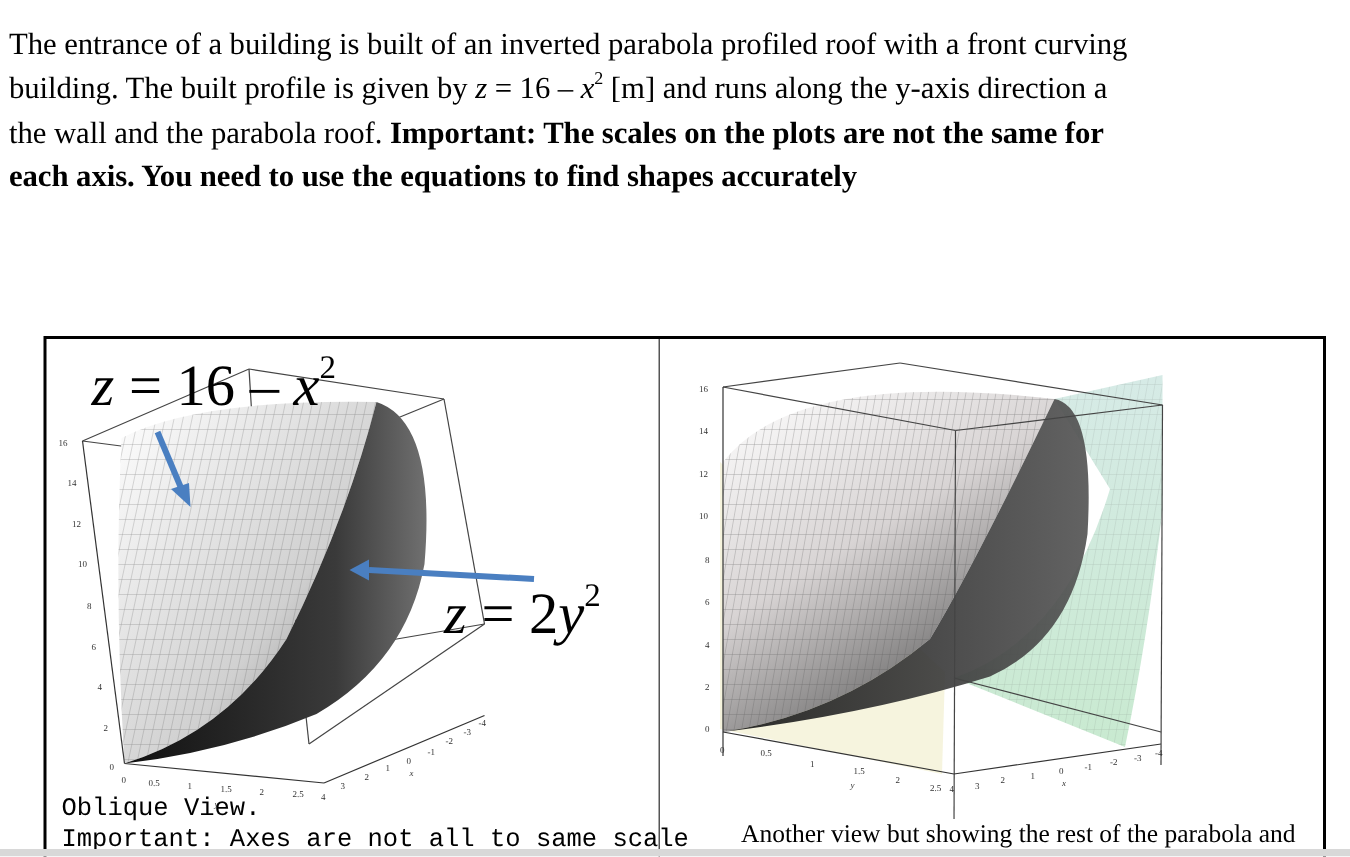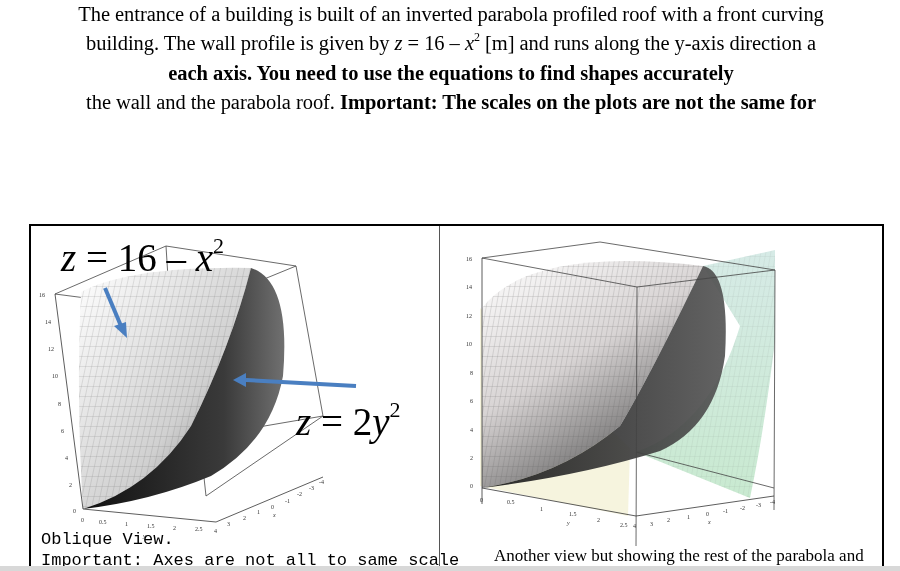--- a/index.html
+++ b/index.html
@@ -1,19 +1,19 @@
 <!DOCTYPE html>
 <html><head>
 <meta charset="utf-8">
 <style>
   html, body { margin:0; padding:0; background:#ffffff; }
   body { width:900px; height:571px; position:relative; overflow:hidden;
          font-family:"Liberation Serif","DejaVu Serif",serif; color:#000; }
-  .para { position:absolute; left:6px; top:0; width:890px;
-          font-size:20.5px; line-height:29.3px; letter-spacing:-0.05px;text-align:center; }
+  .para { position:absolute; left:6px; top:16px; width:890px;
+          font-size:20.5px; line-height:29.3px; letter-spacing:-0.05px; }
   .para .ln { display:block; white-space:nowrap; height:29.3px; }
   .bold { font-weight:bold; }
   .math { font-style:italic; }
   .mup { font-style:normal; }
   sup { font-size:12px; vertical-align:9px; line-height:0; }
   .sqrt { display:inline-block; position:relative; padding-left:10px; }
   .sqrt .rad { position:absolute; left:-1px; top:-3px; font-size:20px; font-style:normal; }
   .sqrt .bar { border-top:1px solid #000; padding:0 1px; font-style:normal; }
   .figbox { position:absolute; left:29px; top:224px; width:855px; height:360px;
             border:2px solid #000; box-sizing:border-box; }
@@ -23,23 +23,23 @@
   .panel.right { left:409px; width:444px; }
   .caption { position:absolute; font-size:17px; line-height:21px; white-space:nowrap; }
   .bottom-strip { position:absolute; left:0; top:566px; width:900px; height:5px; background:#d8d8d8; }
   svg text { font-family:"Liberation Serif","DejaVu Serif",serif; }
 </style>
 </head>
 <body>
 
 <div class="para">
   <span class="ln"><span>The entrance of a building is built of an inverted parabola profiled roof with a front curving</span></span>
-  <span class="ln"><span>building. The wall profile is given by </span><span class="math"><span>z</span><span class="mup"> = 16 – </span><span>x</span><sup class="mup">2</sup></span><span> [m] and runs along the y-axis direction a</span></span>
+  <span class="ln"><span>building. The built profile is given by </span><span class="math"><span>z</span><span class="mup"> = 16 – </span><span>x</span><sup class="mup">2</sup></span><span> [m] and runs along the y-axis direction a</span></span>
+  <span class="ln"><span>the wall and the parabola roof.  </span><span class="bold">Important: The scales on the plots are not the same for</span></span>
   <span class="ln bold"><span>each axis. You need to use the equations to find shapes accurately</span></span>
-  <span class="ln"><span>the wall and the parabola roof.  </span><span class="bold">Important: The scales on the plots are not the same for</span></span>
 </div>
 
 <div class="figbox">
   <div class="divider"></div>
 
   <div class="panel left">
     <svg width="408" height="320" viewBox="0 0 408 320">
       <defs>
         <linearGradient id="lgLight" x1="0" y1="0" x2="1" y2="1">
           <stop offset="0" stop-color="#ffffff"></stop>
@@ -116,21 +116,21 @@
       <g stroke="#4a7fc1" stroke-width="4" fill="#4a7fc1">
         <line x1="74" y1="62" x2="90" y2="100"></line>
         <polygon points="83,100 96,112 95,96" stroke="none"></polygon>
         <line x1="325" y1="160" x2="215" y2="154"></line>
         <polygon points="215,147 202,154 215,161" stroke="none"></polygon>
       </g>
     </svg>
     <div style="position:absolute;left:30px;top:12px;font-size:39px;line-height:40px;white-space:nowrap;">
       <span class="math">z</span><span> = 16 – </span><span class="math">x</span><sup style="font-size:22px;vertical-align:18px;">2</sup>
     </div>
-    <div style="position:absolute;left:265px;top:176px;font-size:39px;line-height:40px;white-space:nowrap;text-align:center;">
+    <div style="position:absolute;left:265px;top:164px;font-size:39px;line-height:40px;white-space:nowrap;text-align:center;">
       <span class="math">z</span><span> = 2</span><span class="math">y</span><sup style="font-size:22px;vertical-align:18px;">2</sup>
     </div>
     <div class="caption" style="left:10px;top:303px;font-family:Liberation Mono, monospace;">Oblique View.</div>
     <div class="caption" style="left:10px;top:324px;font-family:Liberation Mono, monospace;">Important: Axes are not all to same scale</div>
   </div>
 
   <div class="panel right">
     <svg width="444" height="320" viewBox="0 0 444 320">
       <defs>
         <linearGradient id="rgLight" x1="0" y1="0" x2="0.6" y2="1">

